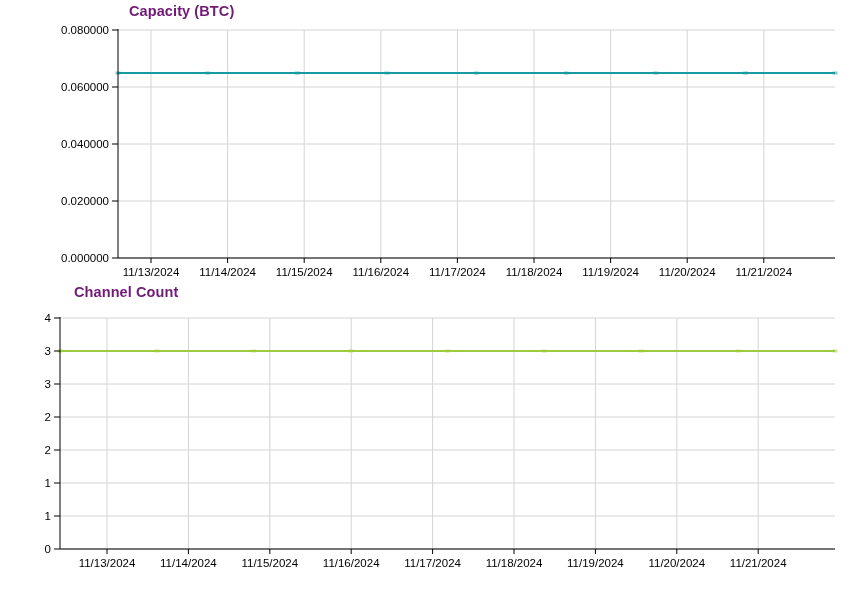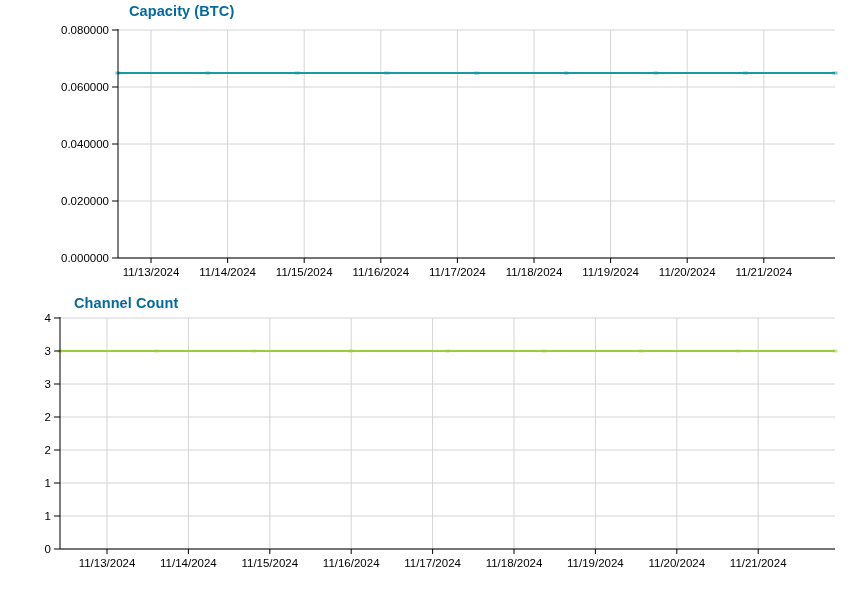--- a/index.html
+++ b/index.html
@@ -1,21 +1,21 @@
 <!DOCTYPE html>
 <html><head>
 <meta charset="utf-8">
 <style>
   html,body{margin:0;padding:0;background:#fff;}
   body{width:860px;height:600px;overflow:hidden;position:relative;
        font-family:"Liberation Sans",sans-serif;}
-  .chart-title{position:absolute;font-weight:700;font-size:14.5px;color:#0369a1;
+  .chart-title{position:absolute;font-weight:700;font-size:14.5px;color:#701a75;
                letter-spacing:.1px;white-space:nowrap;}
   #title-capacity{left:129px;top:3px;}
-  #title-channel{left:74px;top:295px;}
+  #title-channel{left:74px;top:284px;}
   svg{position:absolute;left:0;display:block;}
   #svg-capacity{top:0;}
   #svg-channel{top:295px;}
   svg text.tick{font-family:"Liberation Sans",sans-serif;font-size:11.5px;fill:#000;}
 </style>
 </head>
 <body>
 
 <div class="chart-title" id="title-capacity">Capacity (BTC)</div>
 

